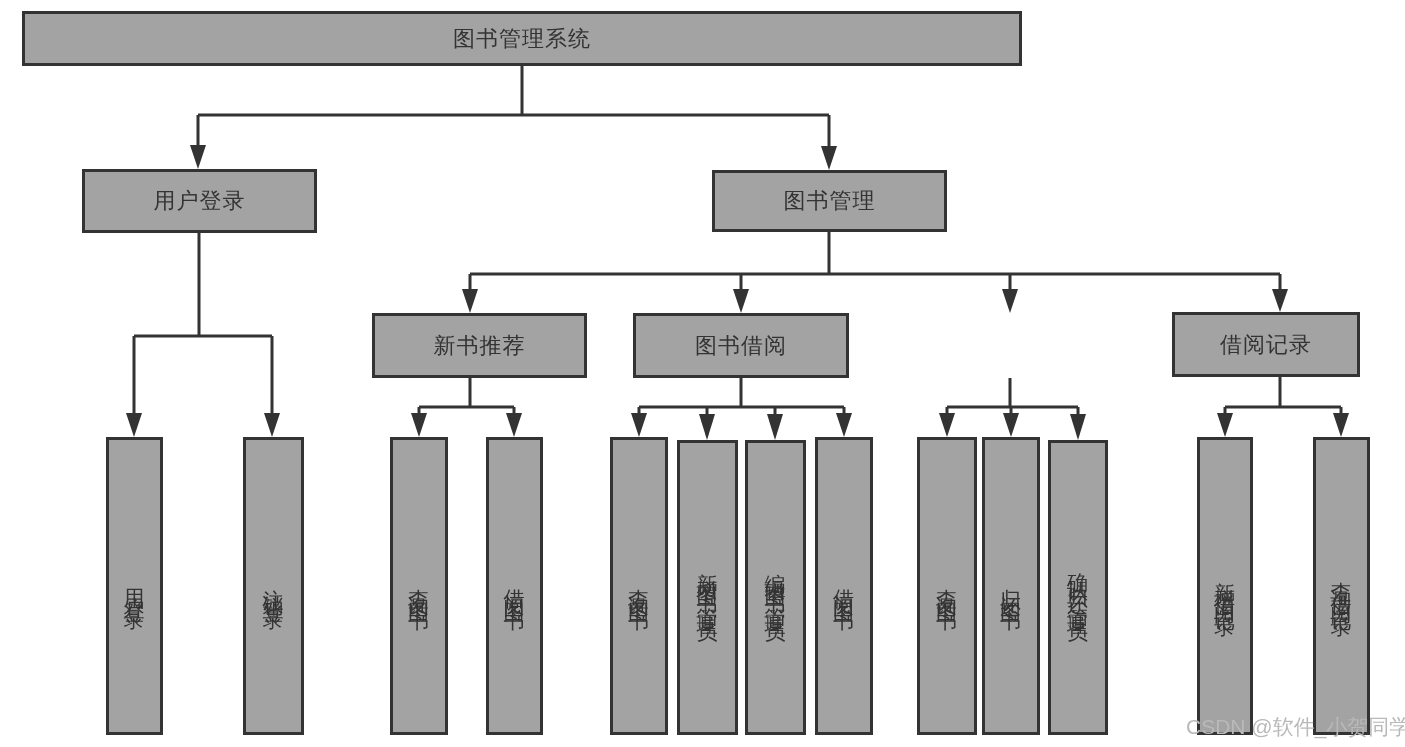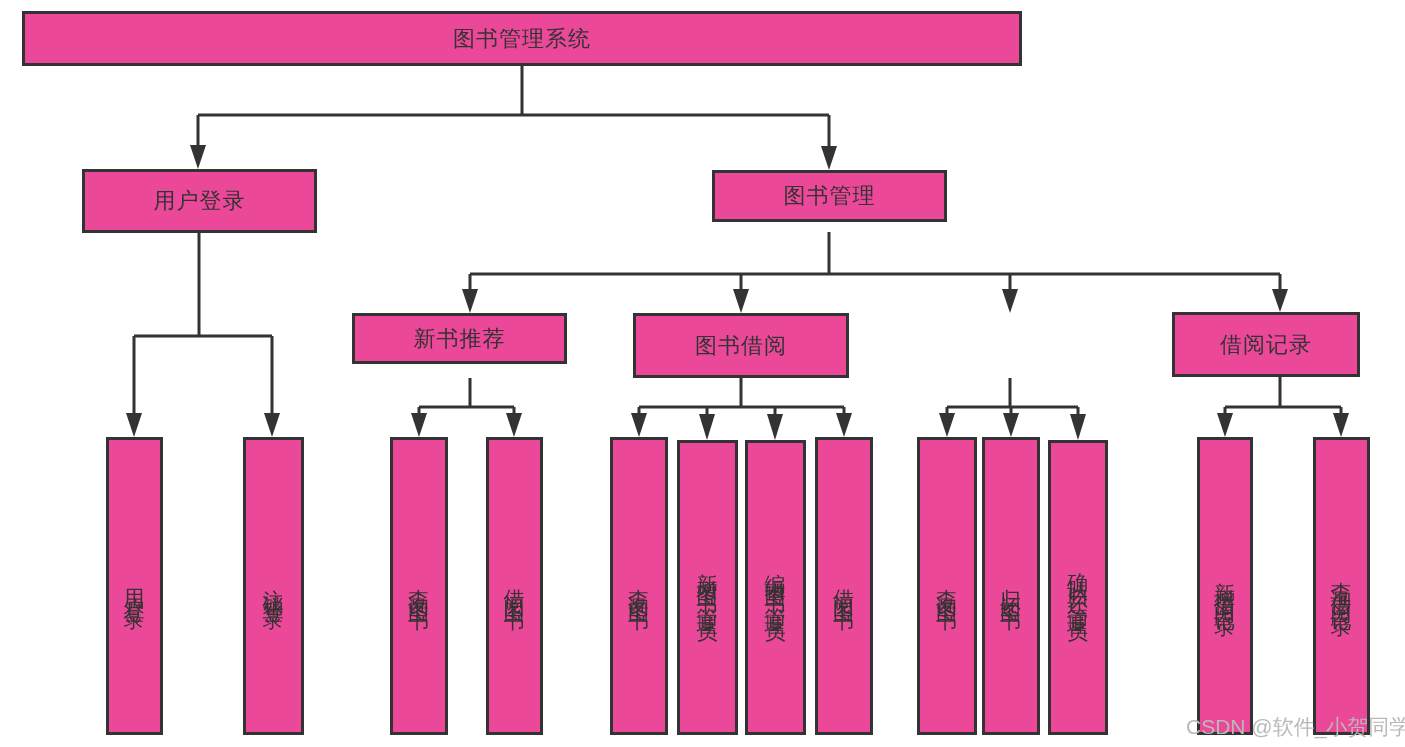--- a/index.html
+++ b/index.html
@@ -2,21 +2,21 @@
 <html><head>
 <meta charset="utf-8">
 <style>
   html,body{margin:0;padding:0;background:#ffffff;}
   .canvas{
     position:relative;width:1405px;height:747px;background:#ffffff;overflow:hidden;
     font-family:"Liberation Sans","DejaVu Sans",sans-serif;color:#333333;
   }
   .connectors{position:absolute;left:0;top:0;width:1405px;height:747px;}
   .box{
-    position:absolute;box-sizing:border-box;background:#ec4899;
+    position:absolute;box-sizing:border-box;background:#a3a3a3;
     border:3px solid #333333;display:flex;align-items:center;justify-content:center;
   }
   .hlbl{font-size:22px;letter-spacing:1px;white-space:nowrap;}
   .leaf .vlbl{
     writing-mode:vertical-rl;text-orientation:mixed;
     font-size:21px;line-height:1;letter-spacing:7px;white-space:nowrap;
   }
   .watermark{
     position:absolute;left:1186px;top:713px;font-size:21px;color:#b9b9b9;
     white-space:nowrap;z-index:5;
@@ -67,25 +67,25 @@
     </g>
   </svg>
 
   <div class="box" style="left:22px;top:11px;width:1000px;height:55px">
     <span class="hlbl">图书管理系统</span>
   </div>
 
   <div class="box" style="left:82px;top:169px;width:235px;height:64px">
     <span class="hlbl">用户登录</span>
   </div>
-  <div class="box" style="left:712px;top:170px;width:235px;height:52px">
+  <div class="box" style="left:712px;top:170px;width:235px;height:62px">
     <span class="hlbl">图书管理</span>
   </div>
 
-  <div class="box" style="left:352px;top:313px;width:215px;height:51px">
+  <div class="box" style="left:372px;top:313px;width:215px;height:65px">
     <span class="hlbl">新书推荐</span>
   </div>
   <div class="box" style="left:633px;top:313px;width:216px;height:65px">
     <span class="hlbl">图书借阅</span>
   </div>
   <div class="box" style="left:1172px;top:312px;width:188px;height:65px">
     <span class="hlbl">借阅记录</span>
   </div>
 
   <div class="box leaf" style="left:106px;top:437px;width:57px;height:298px">

